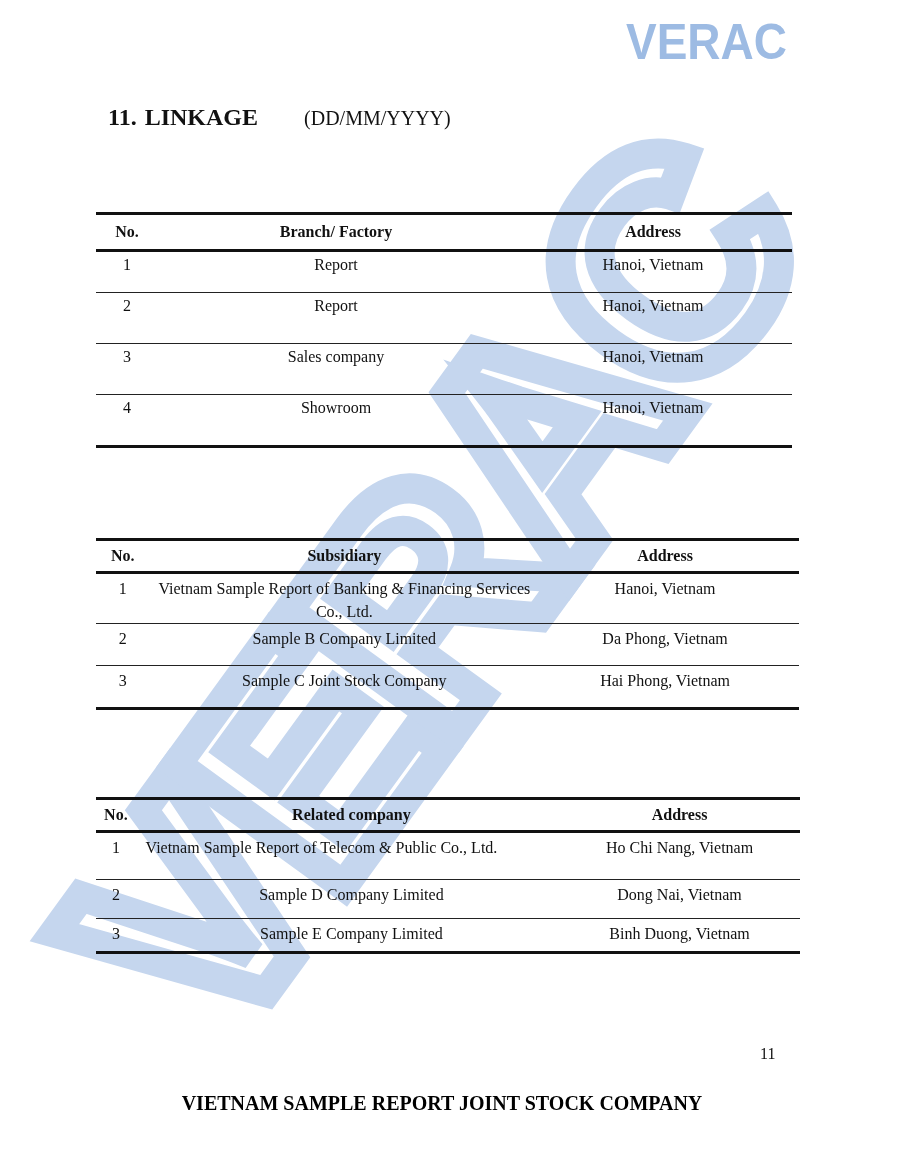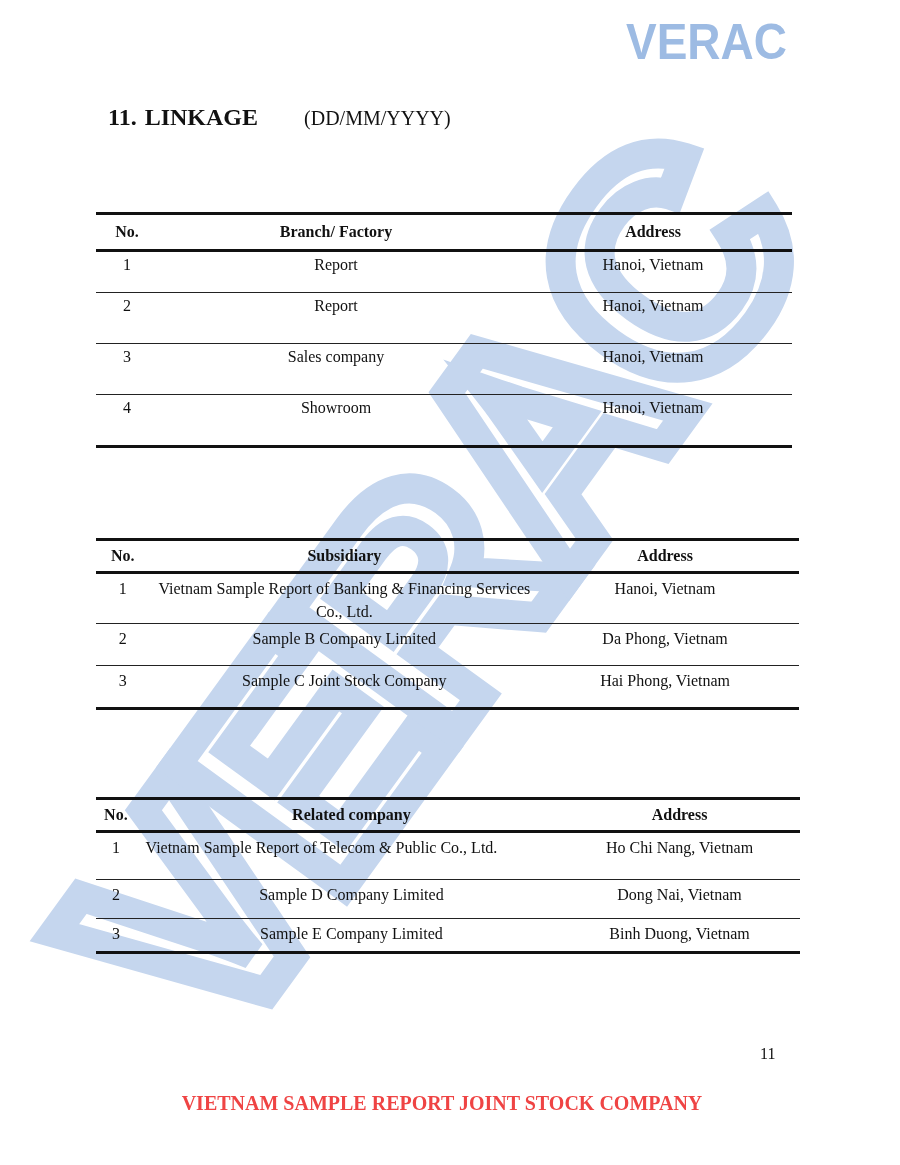--- a/index.html
+++ b/index.html
@@ -61,21 +61,21 @@
     #t3 .c-no { width: 42px; text-align: center; }
     #t3 .c-name { width: 396px; padding-left: 8px; }
     #t3 .c-addr { width: 266px; }
     #t3 td { padding-top: 3px; line-height: 23px; }
 
     .page-num {
       position: absolute; left: 760px; top: 1045px; font-size: 16px; z-index: 2;
     }
     .footer {
       position: absolute; left: 0; width: 884px; top: 1092px; text-align: center;
-      font-weight: bold; font-size: 20px; color: #ef4444; z-index: 2;
+      font-weight: bold; font-size: 20px; color: #000000; z-index: 2;
     }
   </style>
 </head>
 <body>
 
 <div class="watermark">VERAC</div>
 
 <div class="logo">VERAC</div>
 
 <div class="heading">

